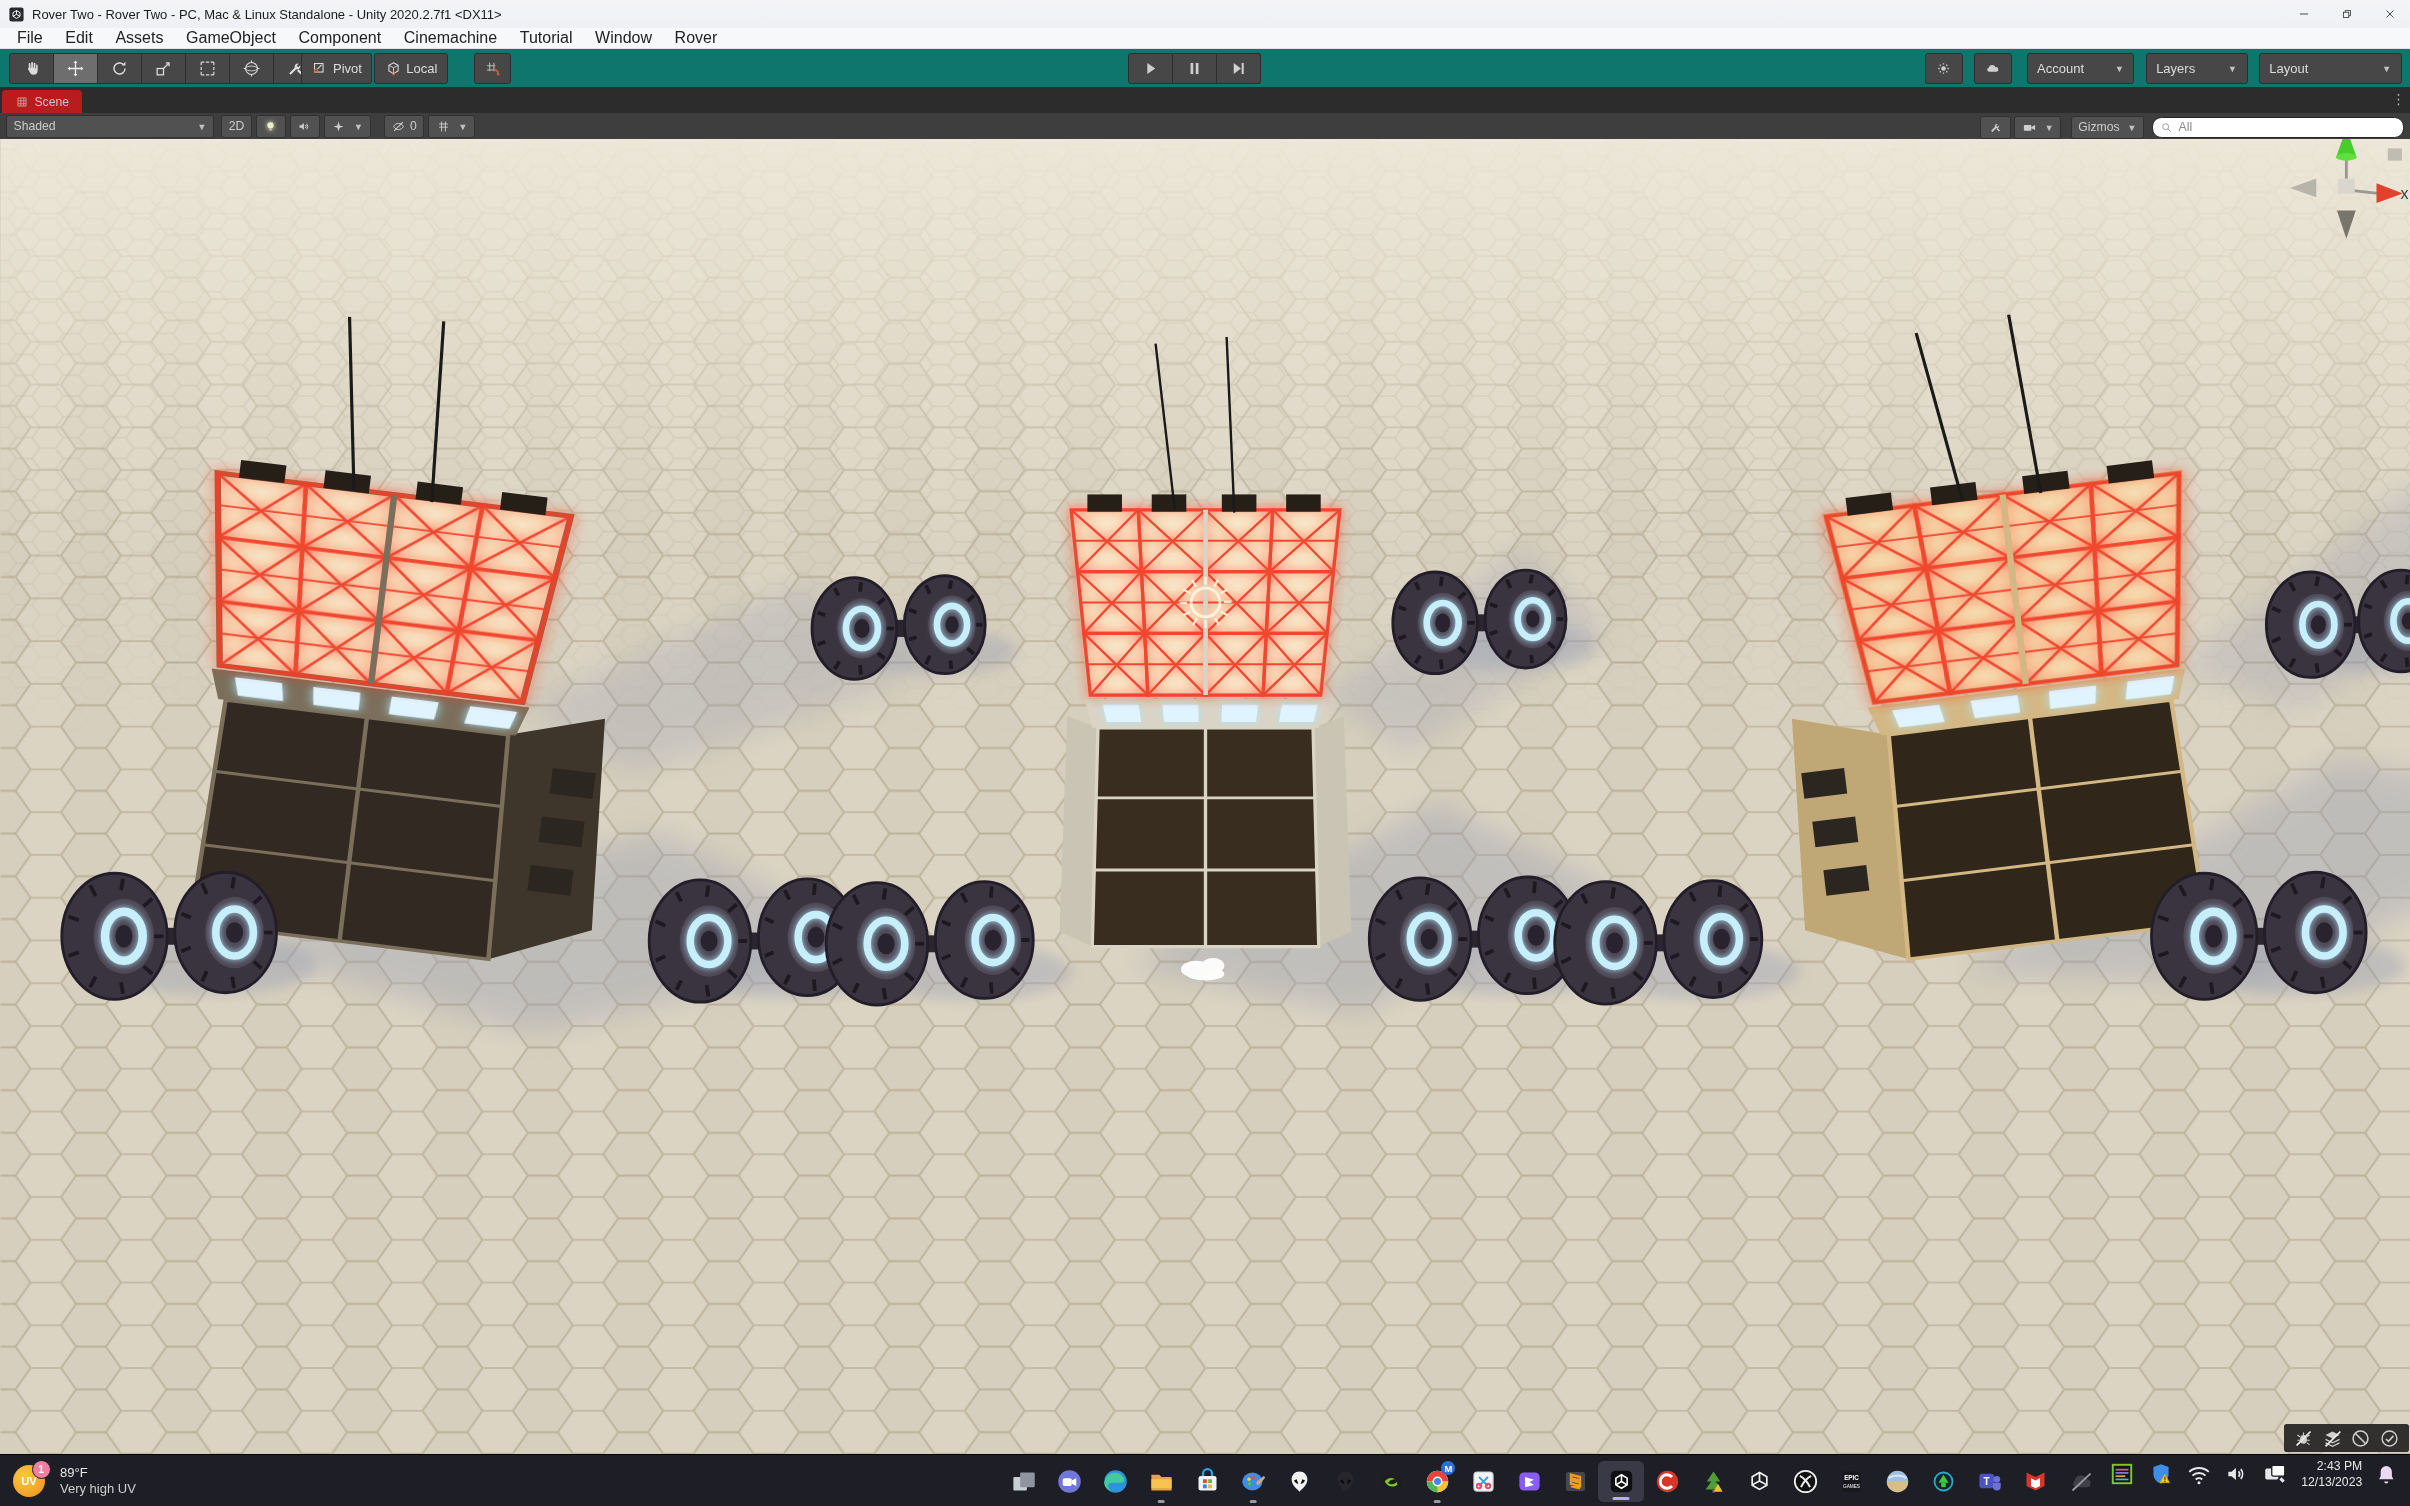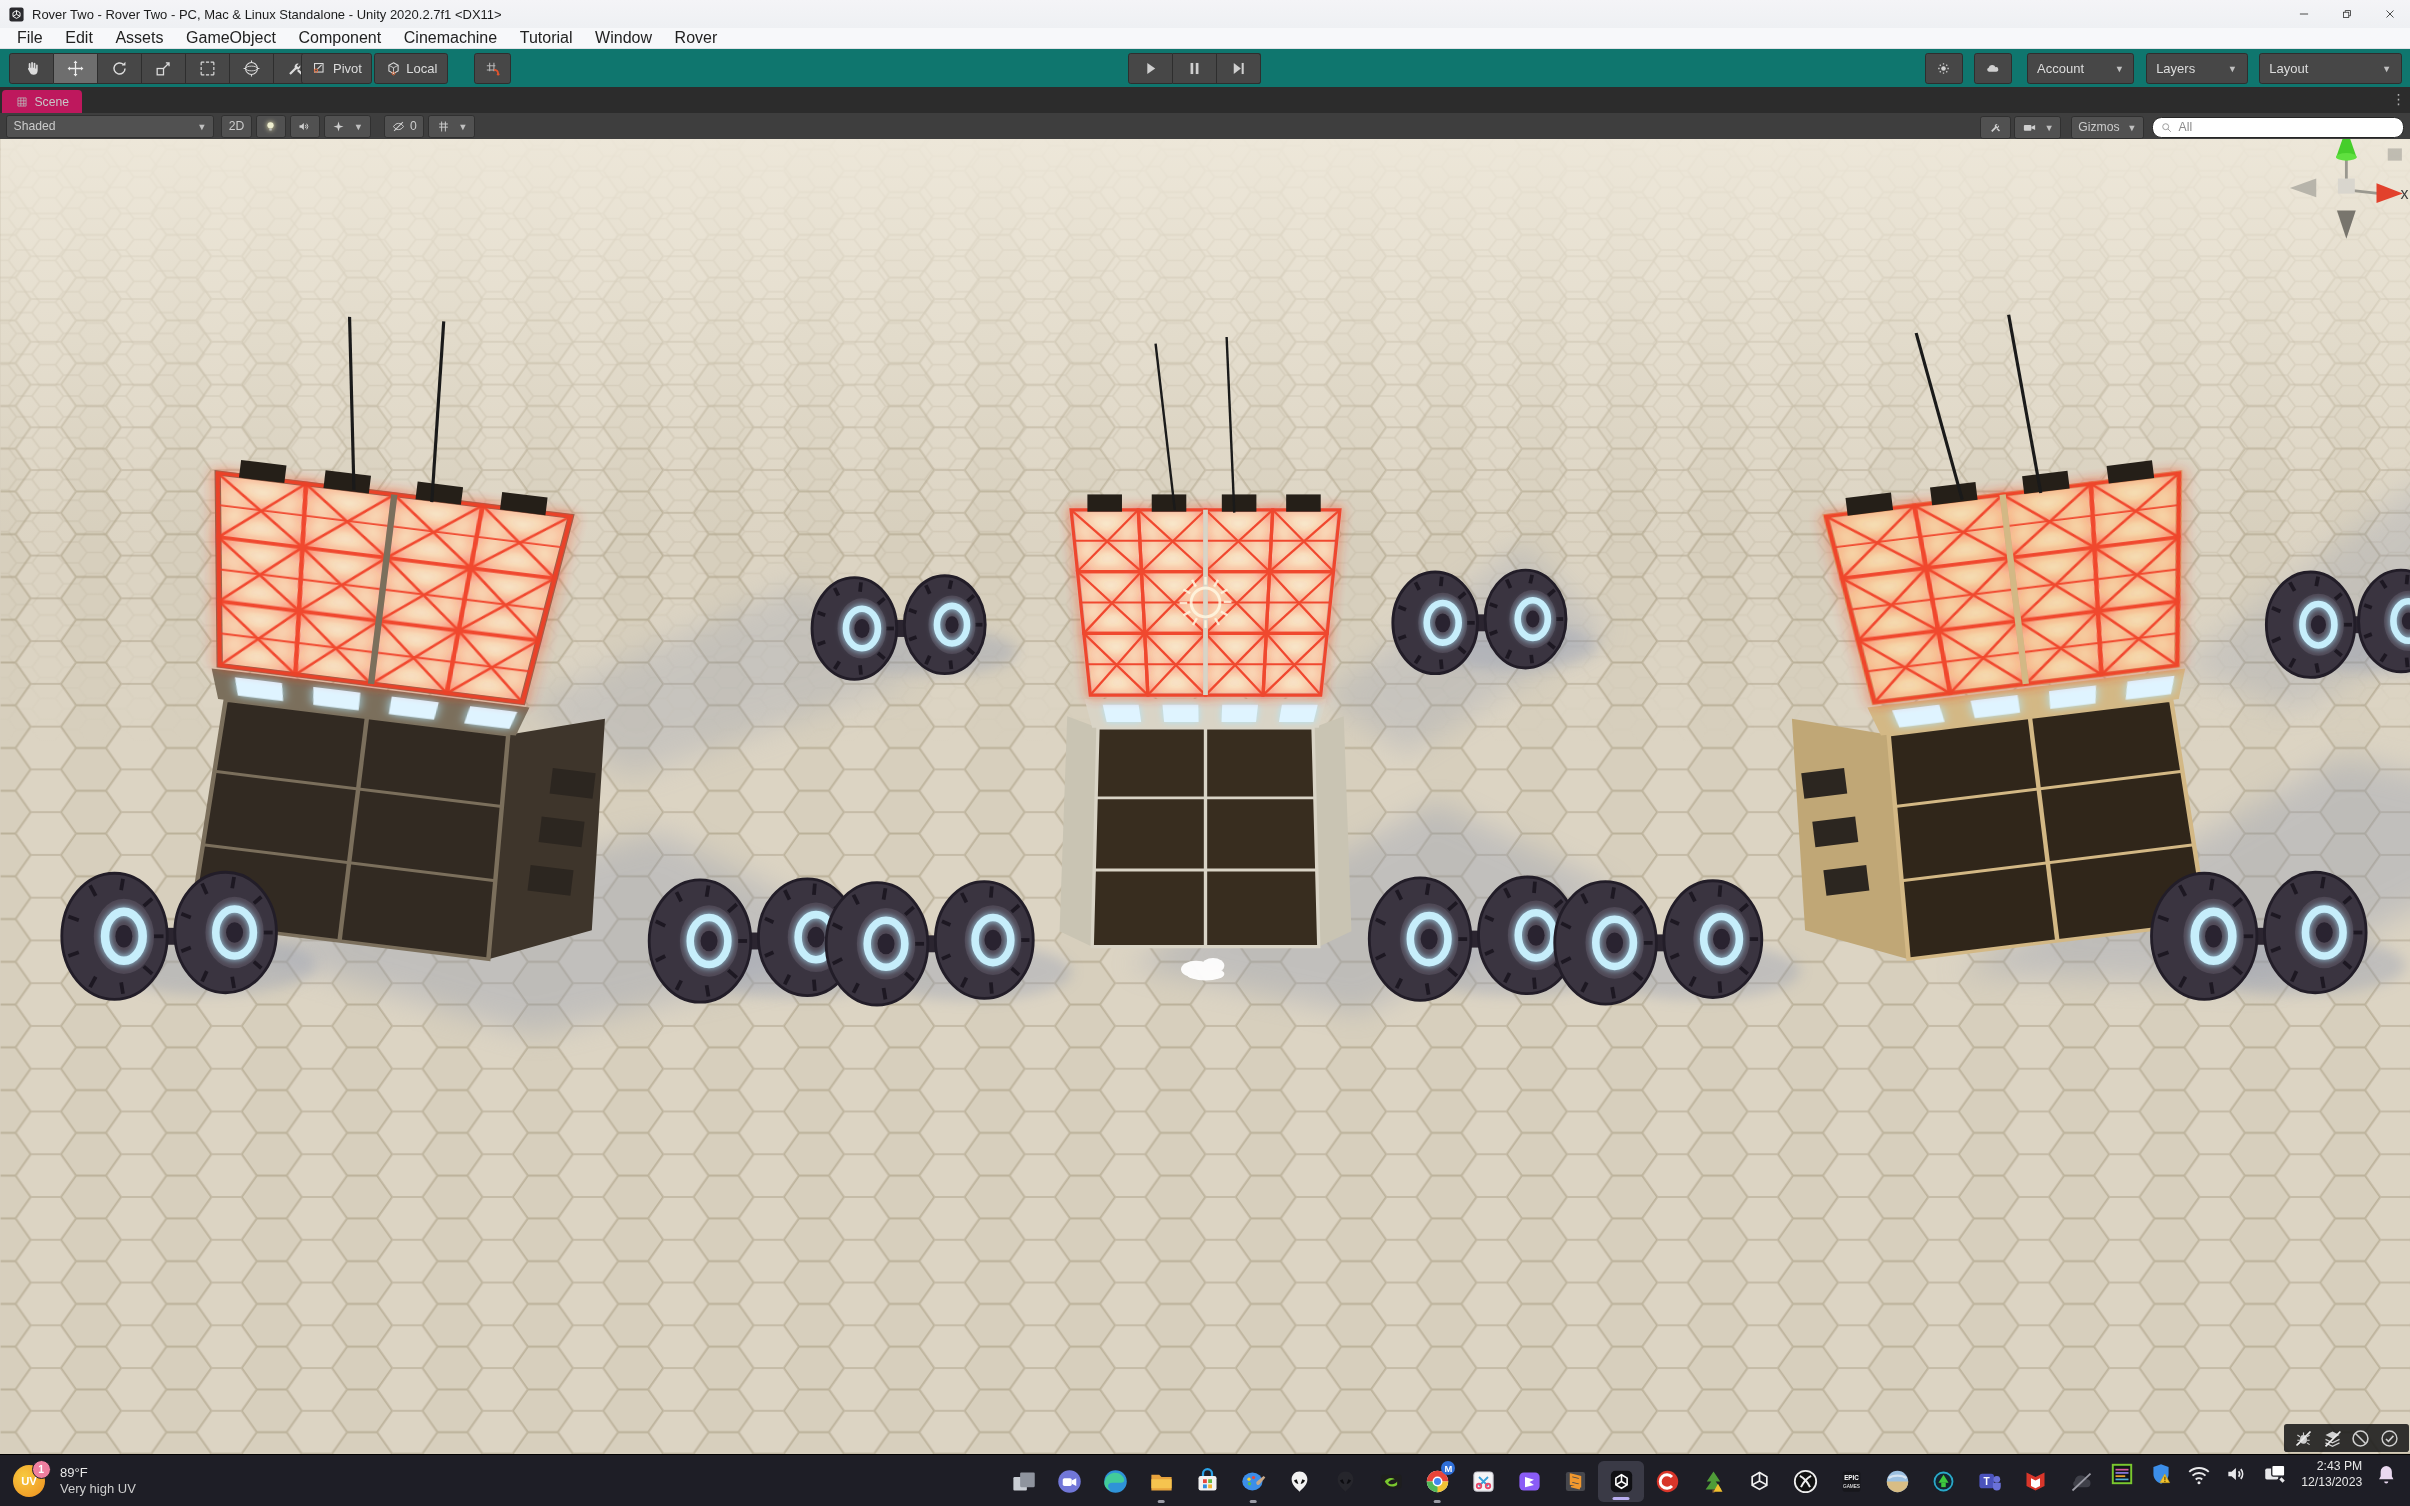--- a/index.html
+++ b/index.html
@@ -19,21 +19,21 @@
   .tool{width:43px;height:29px;background:#474747;border:0.9px solid #2e2e2e;border-left:none;display:flex;align-items:center;justify-content:center;}
   .tool:first-child{border-left:0.9px solid #2e2e2e;border-radius:2.8px 0 0 2.8px;}
   .tool:last-child{border-radius:0 2.8px 2.8px 0;}
   .tool.sel{background:#6e6e6e;}
   .tool svg{width:19px;height:19px;}
   .tbtn{height:29px;background:#474747;border:0.9px solid #2e2e2e;border-radius:2.8px;color:#ddd;font-size:13px;display:flex;align-items:center;padding:0 9.4px;margin-left:1.9px;}
   .tbtn svg{width:17px;height:17px;margin-right:4.7px;}
   .caret{font-size:9.4px;color:#c0c0c0;margin-left:7.5px;}
   
   #tabrow{top:87px;left:0;width:2411px;height:26px;background:#2c2c2c;border-bottom:0.9px solid #242424;}
-  #scenetab{position:absolute;left:1.9px;top:2.8px;height:23.5px;background:#be185d;border-radius:3.8px 3.8px 0 0;display:flex;align-items:center;padding:0 13px;color:#c8c8c8;font-size:12.2px;justify-content:flex-end;}
+  #scenetab{position:absolute;left:1.9px;top:2.8px;height:23.5px;background:#b91c1c;border-radius:3.8px 3.8px 0 0;display:flex;align-items:center;padding:0 13px;color:#c8c8c8;font-size:12.2px;justify-content:flex-end;}
   #scenetab svg{width:14px;height:14px;margin-right:5.6px;}
   #tab-kebab{position:absolute;right:5.6px;top:3.8px;color:#b0b0b0;font-size:14px;}
   
   #scenebar{top:113px;left:0;width:2411px;height:26px;background:#3e3e3e;border-bottom:0.9px solid #282828;display:flex;align-items:center;color:#ccc;font-size:12.2px;}
   .sbtn{height:21px;background:#515151;border:0.9px solid #303030;border-radius:2.8px;display:flex;align-items:center;padding:0 6.6px;margin-left:3.8px;color:#ccc;}
   .sbtn svg{width:15px;height:15px;}
   .sbtn.lit svg{filter:drop-shadow(0 0 2.8px #fff8c0);}
   #shaded-dd{width:193px;justify-content:space-between;margin-left:6px;}
   #sright{position:absolute;right:7.5px;top:2.8px;display:flex;align-items:center;}
   #scene-search{width:235px;height:19px;background:#ffffff;border:0.9px solid #262626;border-radius:9.4px;display:flex;align-items:center;color:#8a8a8a;padding:0 7.5px;margin-left:7.5px;}

